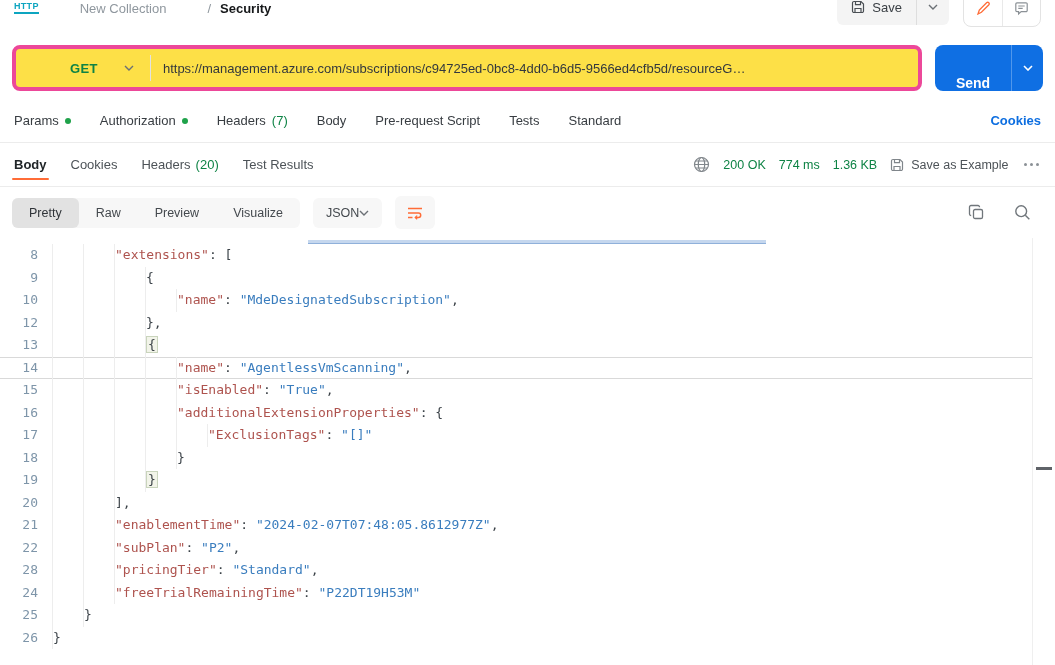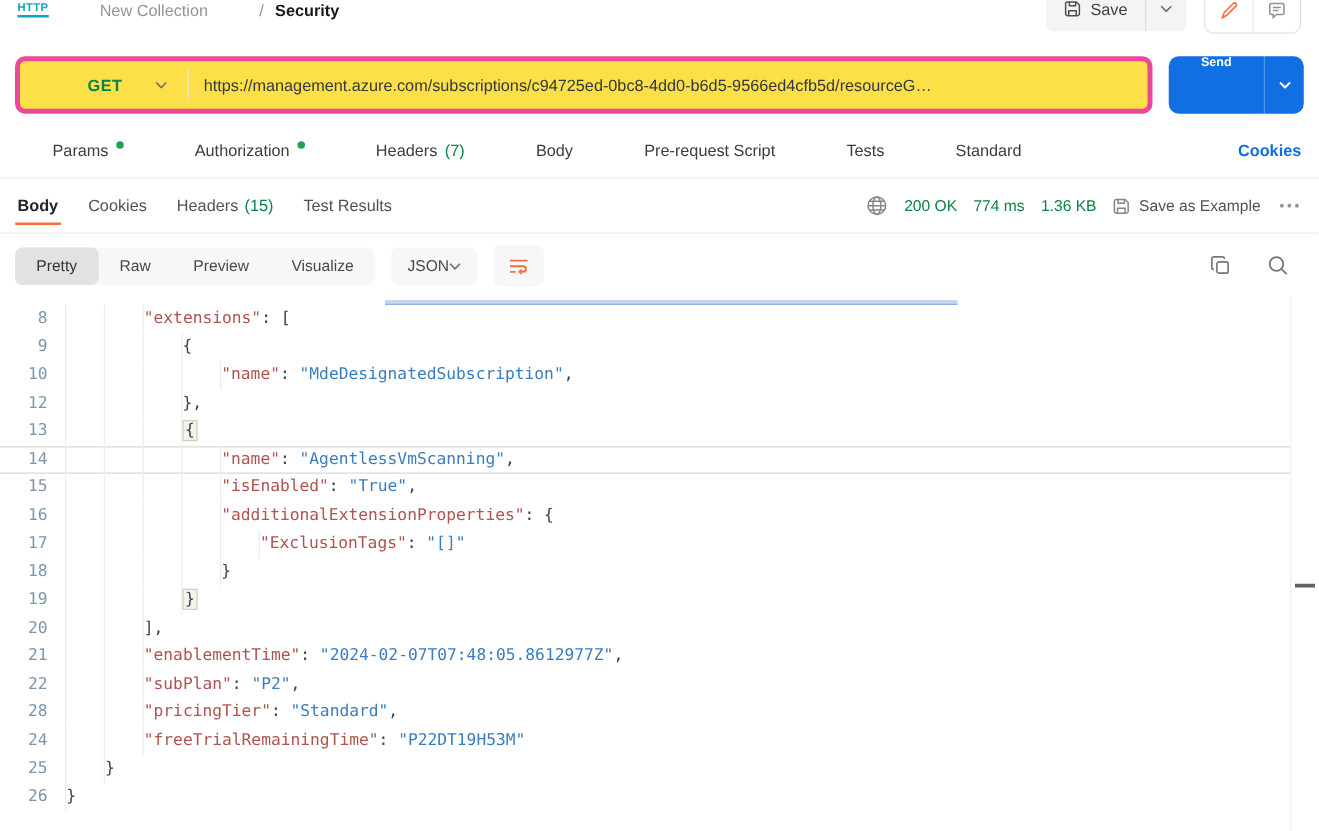--- a/index.html
+++ b/index.html
@@ -28,29 +28,29 @@
   .request-row { display:flex; gap:13px; margin:15px 12px 0 12px; height:46px; }
   .url-box { flex:1; display:flex; align-items:center; border:4px solid #ec4899;
              border-radius:8px; background:#fde047; min-width:0;padding-left:36px; }
   .method { display:flex; align-items:center; gap:26px; padding:0 16px 0 18px; cursor:pointer; }
   .method-label { color:#0e8345; font-weight:700; font-size:13px; letter-spacing:.4px; }
   .url-divider { width:1px; height:26px; background:#e2e2e2; }
   .url-text { flex:1; min-width:0; padding:0 12px; font-size:13px; color:#33383d;
               white-space:nowrap; overflow:hidden; }
   .send-btn { width:108px; background:#0f6fe3; border-radius:8px; display:flex;
               color:#fff; cursor:pointer; }
-  .send-main { flex:1; display:flex; align-items:flex-start; justify-content:center;
-               font-weight:700; font-size:10px; }
+  .send-main { flex:1; display:flex; align-items:flex-end; justify-content:center;
+               font-weight:700; font-size:14px; }
   .send-caret { width:32px; display:flex; align-items:center; justify-content:center;
                 border-left:1px solid rgba(255,255,255,.28); }
 
   
   .req-tabs { display:flex; align-items:center; height:44px; margin-top:8px;
               padding:0 14px; border-bottom:1px solid #ececec; font-size:13px; color:#383d42; }
-  .req-tab { display:flex; gap:6px; margin-right:29px; cursor:pointer; white-space:nowrap;margin-left:28px; }
+  .req-tab { display:flex; align-items:center; gap:6px; margin-right:29px; cursor:pointer; white-space:nowrap; }
   .dot { width:6px; height:6px; border-radius:50%; background:#1fa24a; }
   .count-green { color:#0e8345; }
   .cookies-link { margin-left:auto; color:#0d6ee0; font-weight:700; cursor:pointer; }
 
   
   .resp-bar { display:flex; align-items:center; height:44px; padding:0 14px;
               border-bottom:1px solid #ececec; font-size:13px; }
   .resp-tab { margin-right:24px; color:#4d5358; cursor:pointer; position:relative;
               height:100%; display:flex; align-items:center; gap:5px; white-space:nowrap; }
   .resp-tab.active { color:#202528; font-weight:600; }
@@ -192,21 +192,21 @@
 
 <div class="resp-bar">
   <div class="resp-tab active">
     <span>Body</span>
   </div>
   <div class="resp-tab">
     <span>Cookies</span>
   </div>
   <div class="resp-tab">
     <span>Headers</span>
-    <span class="count-green">(15)</span>
+    <span class="count-green">(20)</span>
   </div>
   <div class="resp-tab">
     <span>Test Results</span>
   </div>
   <div class="resp-meta">
     <span class="icon-btn">
       <svg width="17" height="17" viewBox="0 0 17 17" fill="none" stroke="#80868b" stroke-width="1.2">
         <circle cx="8.5" cy="8.5" r="7"></circle>
           <ellipse cx="8.5" cy="8.5" rx="3.2" ry="7"></ellipse>
           <path d="M1.5 8.5h14M2.4 5h12.2M2.4 12h12.2"></path>

